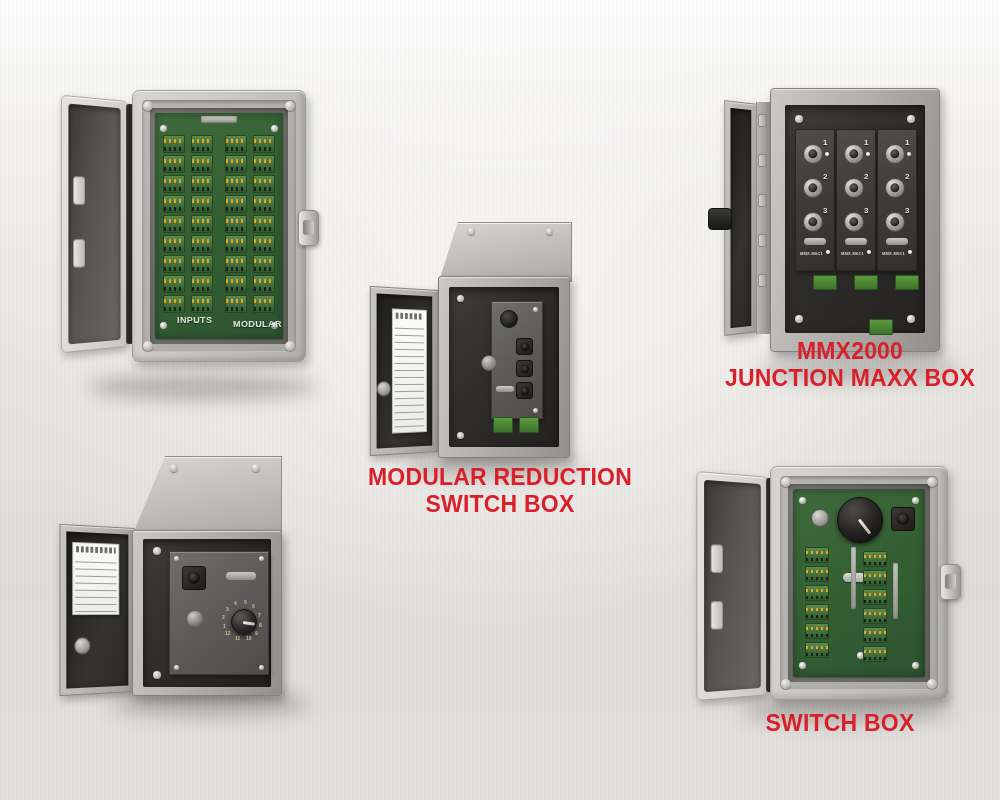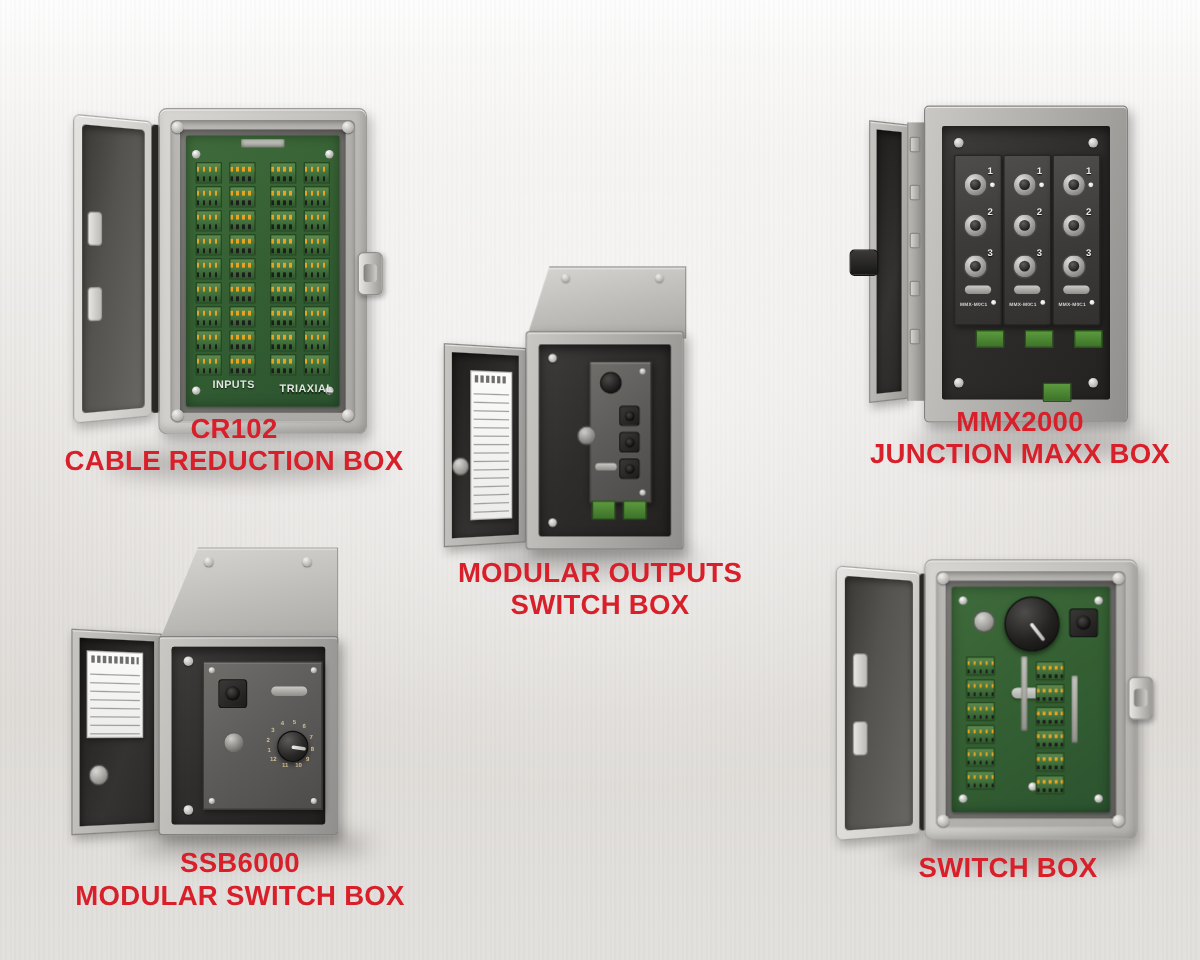--- a/index.html
+++ b/index.html
@@ -489,31 +489,27 @@
             <div class="term-blk" style="top:40px;  height:18px;"></div>
             <div class="term-blk" style="top:60px;  height:18px;"></div>
             <div class="term-blk" style="top:80px;  height:18px;"></div>
             <div class="term-blk" style="top:100px; height:18px;"></div>
             <div class="term-blk" style="top:120px; height:18px;"></div>
             <div class="term-blk" style="top:140px; height:18px;"></div>
             <div class="term-blk" style="top:160px; height:18px;"></div>
           </div>
 
           <div class="pcb-text" style="left:22px; top:202px; font-size:9px;">INPUTS</div>
-          <div class="pcb-text" style="left:78px; top:206px; font-size:9px;">TRIAXIAL</div>
+          <div class="pcb-text" style="left:78px; top:206px; font-size:9px;">MODULAR</div>
         </div>
       </div>
 
       <div class="latch" style="left:258px; top:128px;"></div>
     </div>
 
-    <div class="caption" style="top:262px;">
-      <span class="model">CR102</span>
-      <span class="desc">CABLE REDUCTION BOX</span>
-    </div>
   </div>
 
   <div class="product" style="left:700px; top:80px; width:300px; height:340px;">
     <div class="stage">
 
       <div class="shadow-blob" style="left:60px; top:278px; width:200px; height:24px;"></div>
 
       <div class="metal-door" style="left:22px; top:22px; width:36px; height:230px; transform:perspective(600px) rotateY(30deg);">
         <div class="metal-door-inner"></div>
       </div>
@@ -620,21 +616,21 @@
           <div class="mmx-logo" style="left:4px; top:84px; width:18px; height:6px;"></div>
         </div>
         <div class="knurl-knob" style="left:42px; top:78px; width:14px; height:14px;
                     background:radial-gradient(circle at 35% 28%, #cecdca, #8a8986 60%, #5a5957);"></div>
         <div class="mmx-green" style="left:54px; top:140px; width:18px; height:14px;"></div>
         <div class="mmx-green" style="left:80px; top:140px; width:18px; height:14px;"></div>
       </div>
     </div>
 
     <div class="caption" style="top:252px;">
-      <span class="desc">MODULAR OUTPUTS</span>
+      <span class="desc">MODULAR REDUCTION</span>
       <span class="desc">SWITCH BOX</span>
     </div>
   </div>
 
   <div class="product" style="left:40px; top:440px; width:320px; height:350px;">
     <div class="stage">
 
       <div class="shadow-blob" style="left:70px; top:252px; width:200px; height:24px;"></div>
 
       <div class="metal-door" style="left:18px; top:86px; width:78px; height:166px; transform:perspective(560px) rotateY(20deg);">
@@ -684,24 +680,20 @@
             <div class="dial-ring-num" style="left:24px; top:36px;">10</div>
             <div class="dial-ring-num" style="left:13px; top:36px;">11</div>
             <div class="dial-ring-num" style="left:3px;  top:31px;">12</div>
           </div>
 
           <div class="mmx-tag" style="left:10px; top:104px; color:#a9a8a5;"></div>
         </div>
       </div>
     </div>
 
-    <div class="caption" style="top:266px;">
-      <span class="model">SSB6000</span>
-      <span class="desc">MODULAR SWITCH BOX</span>
-    </div>
   </div>
 
   <div class="product" style="left:680px; top:452px; width:320px; height:340px;">
     <div class="stage">
 
       <div class="shadow-blob" style="left:60px; top:246px; width:212px; height:24px;"></div>
 
       <div class="poly-door" style="left:14px; top:22px; width:76px; height:222px; transform:perspective(620px) rotateY(24deg);">
         <div class="poly-door-inner"></div>
         <div class="hinge-pad" style="left:14px; top:70px;"></div>

